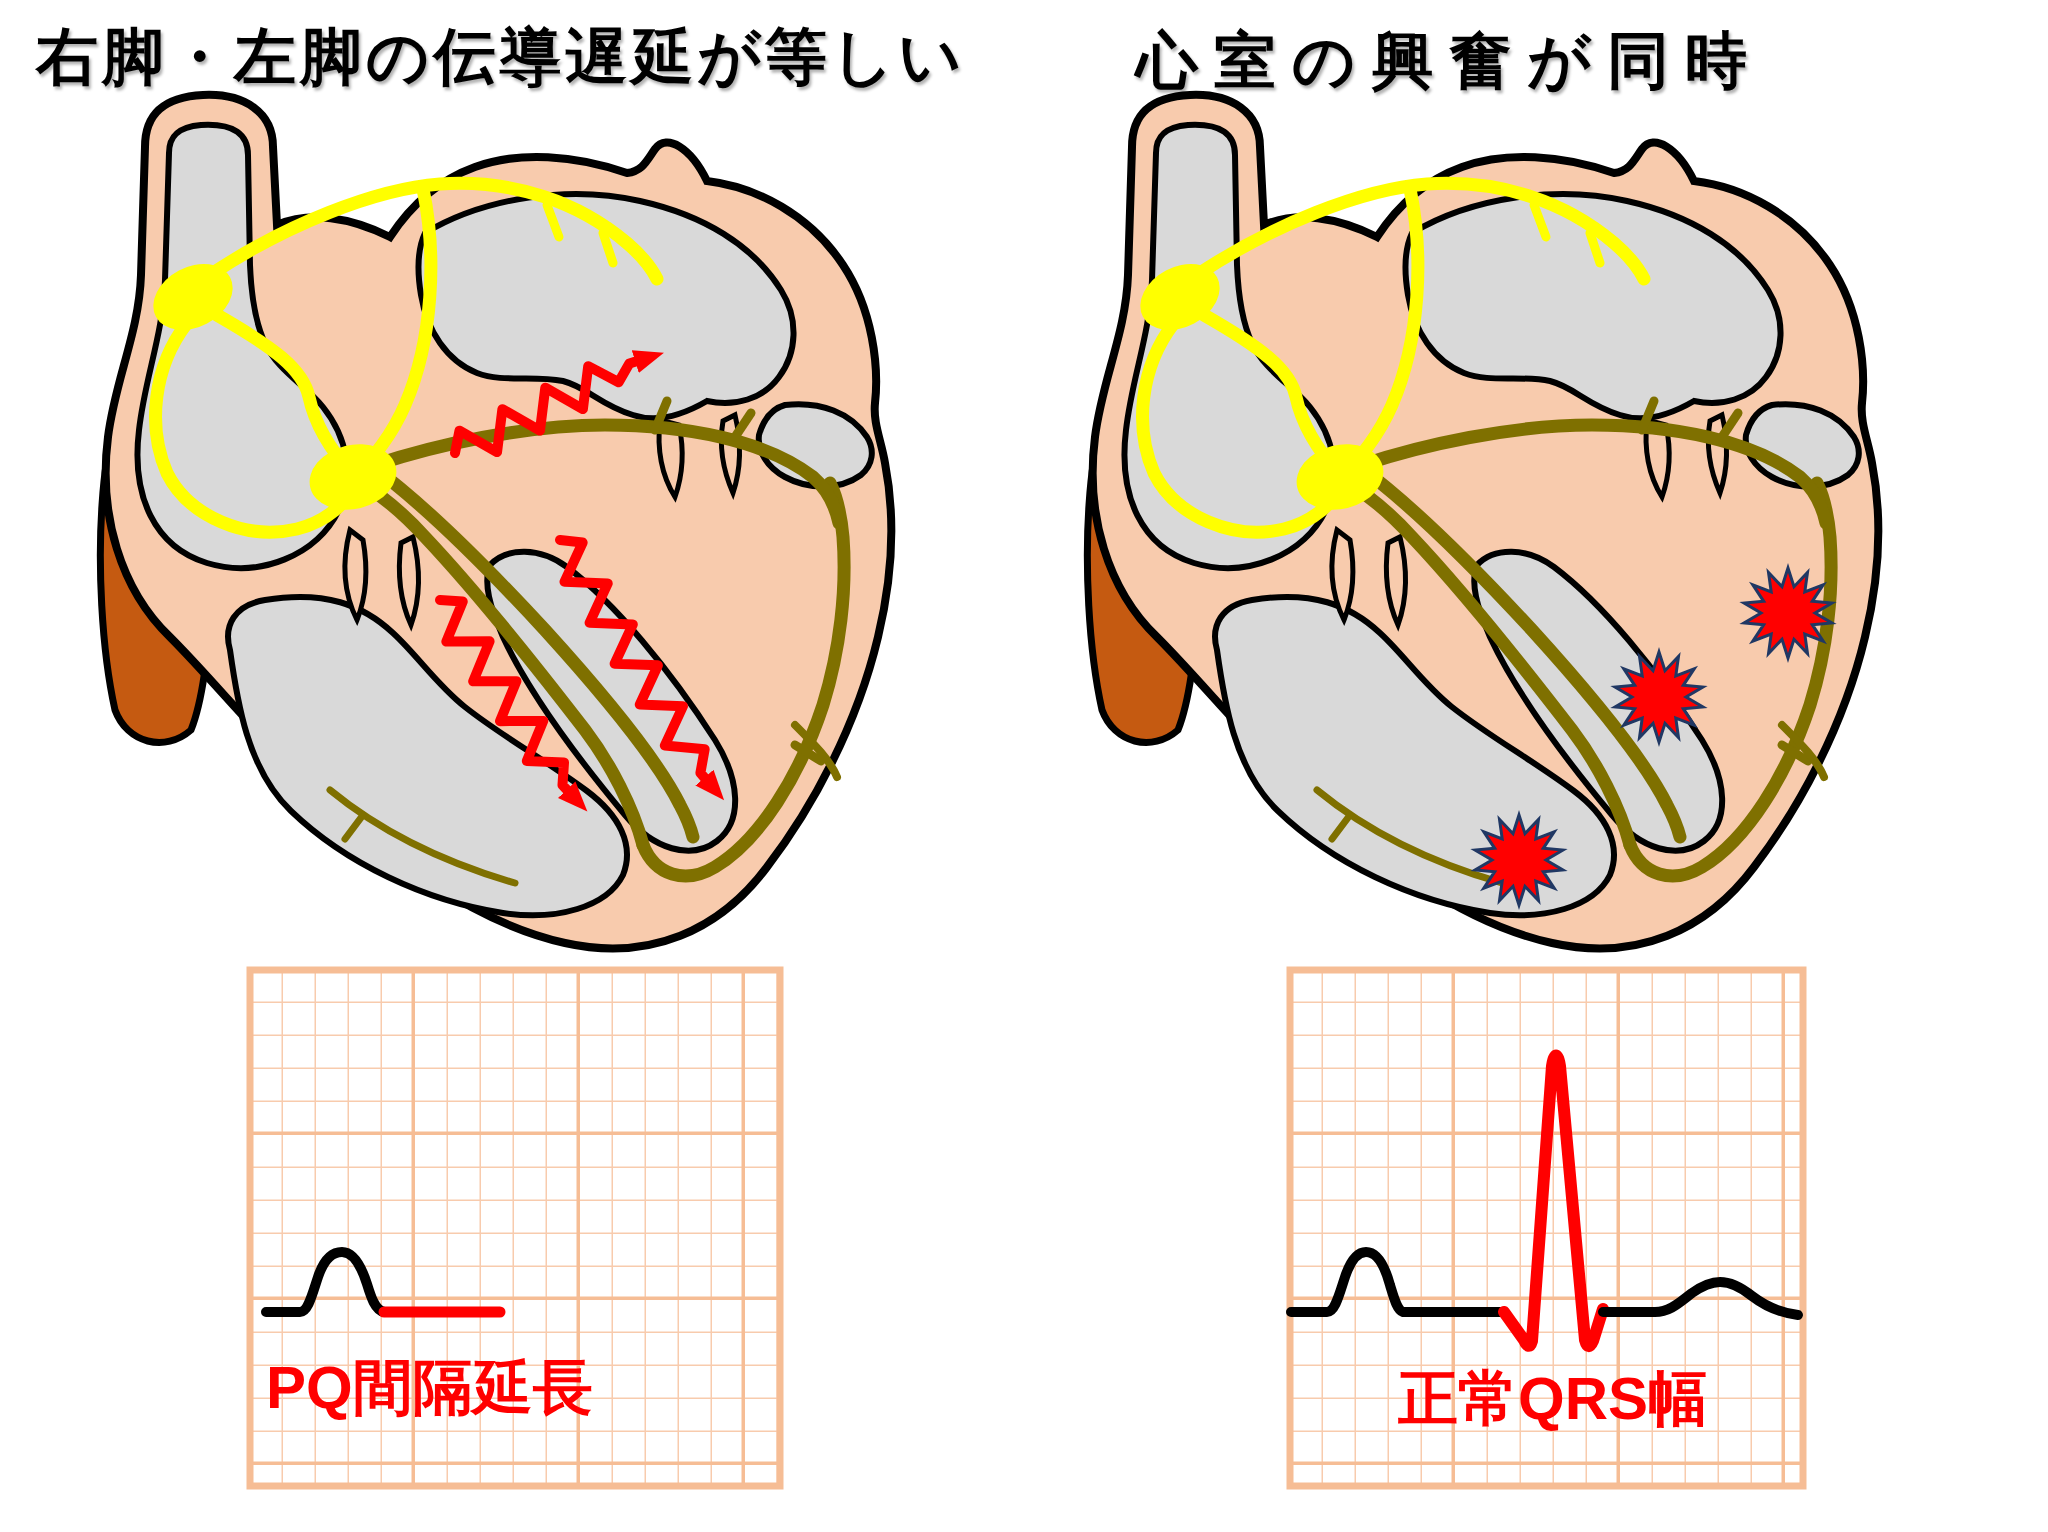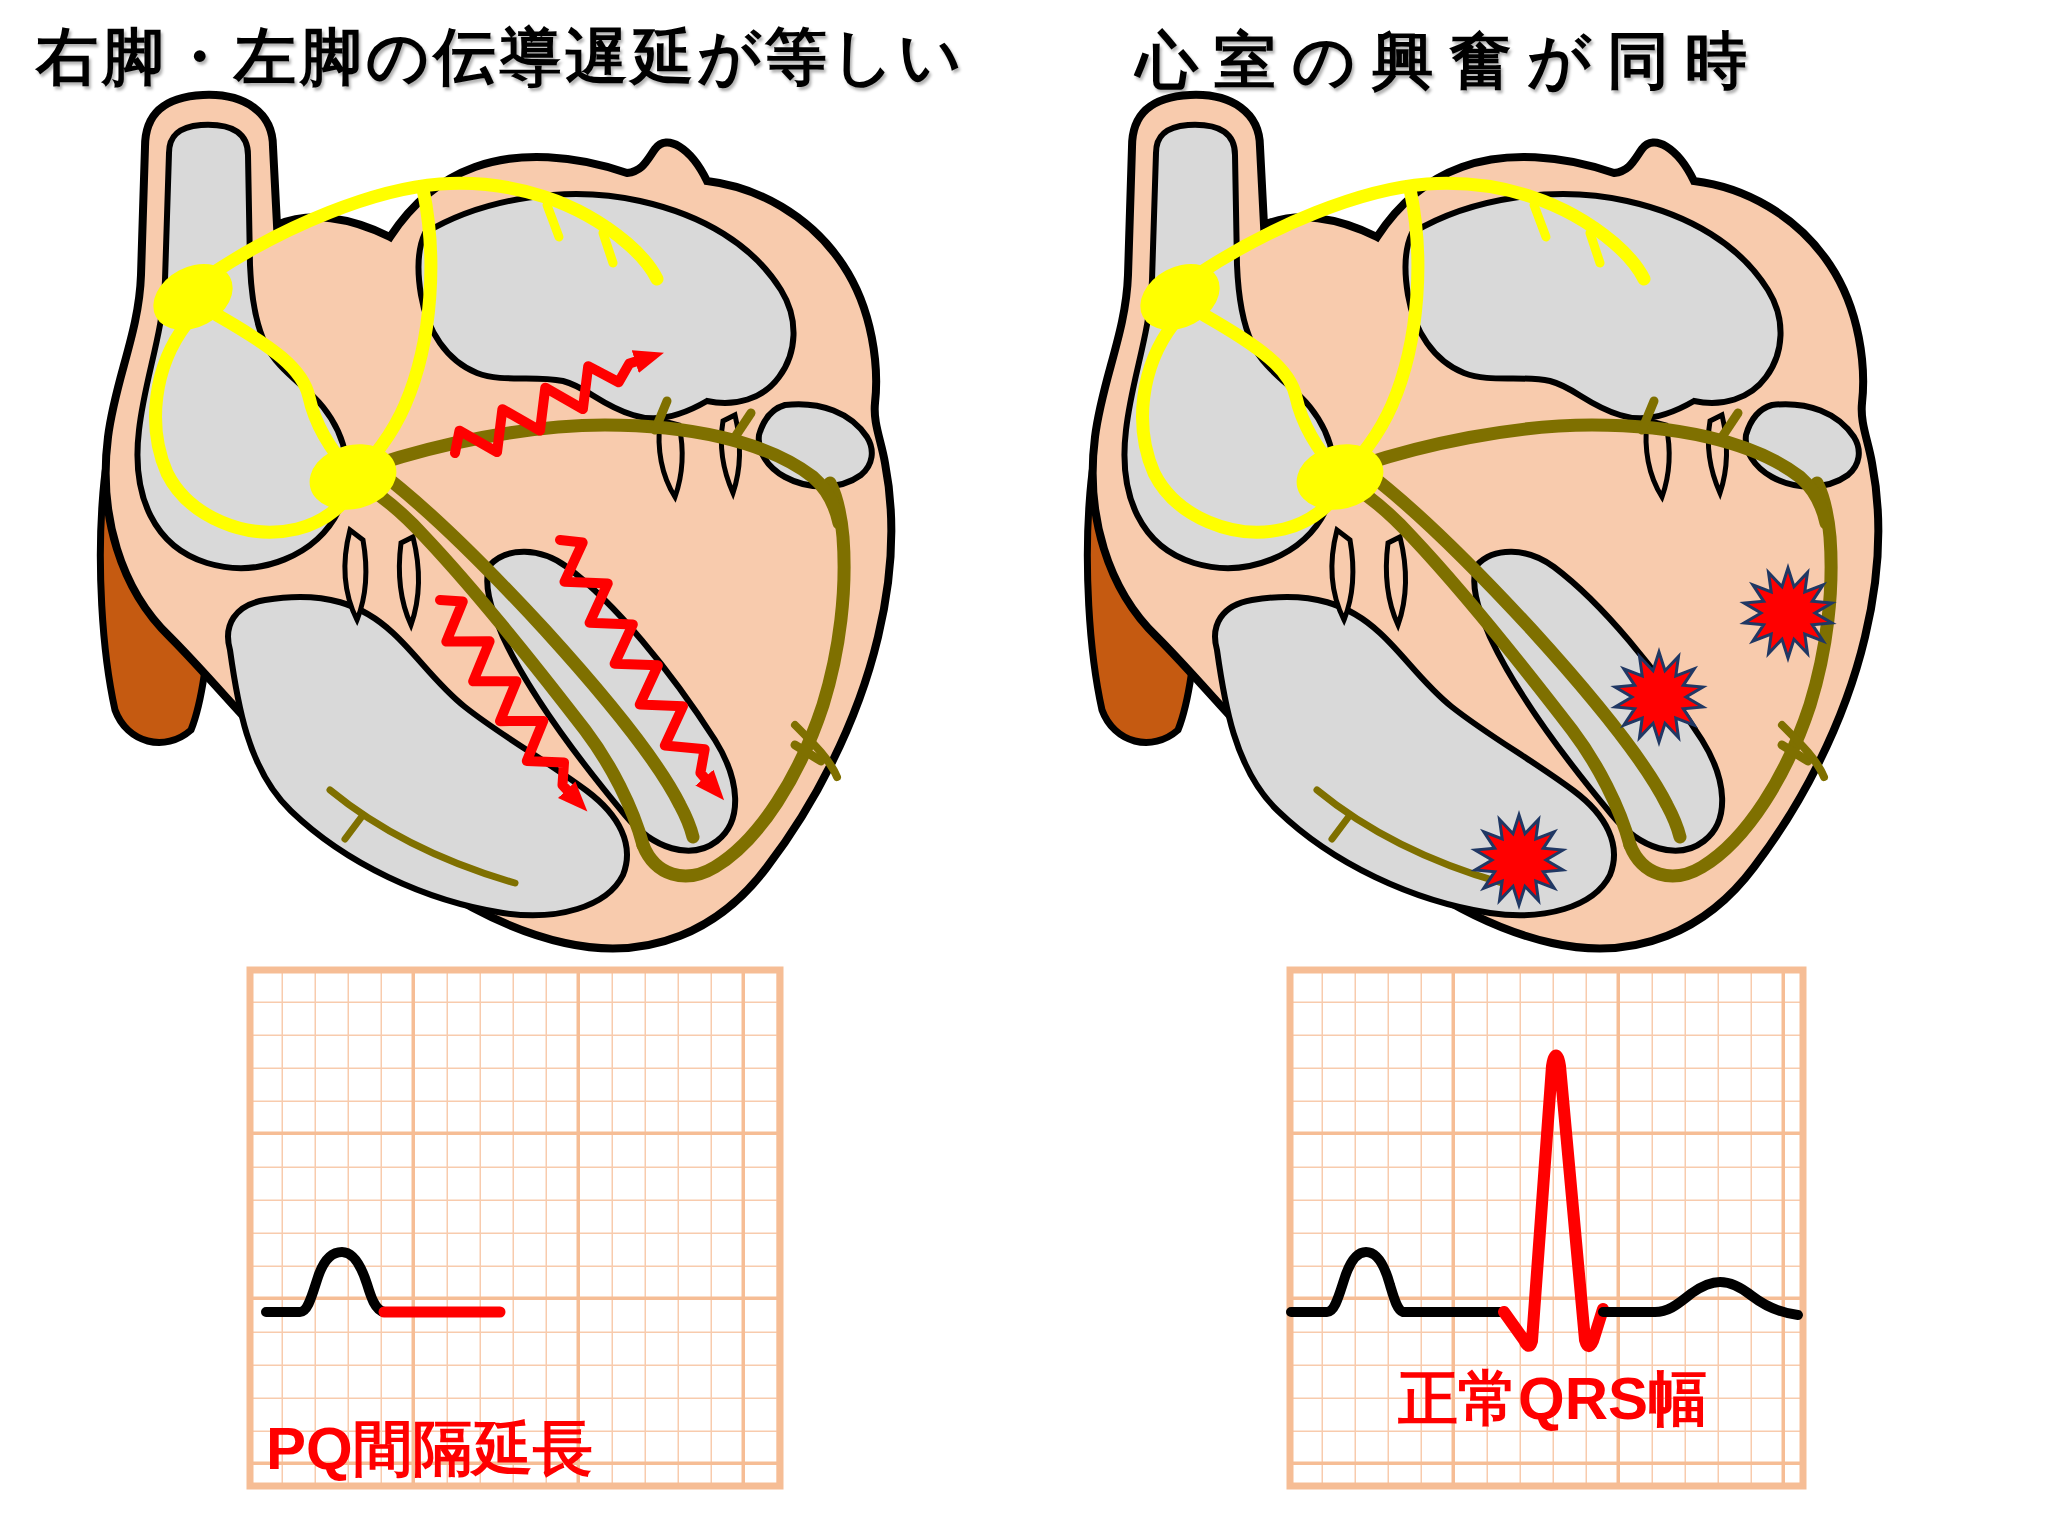--- a/index.html
+++ b/index.html
@@ -5,21 +5,21 @@
   html,body{margin:0;padding:0;background:#fff;}
   .canvas{position:relative;width:2048px;height:1532px;background:#fff;overflow:hidden;
           font-family:"Liberation Sans","DejaVu Sans",sans-serif;}
   svg{position:absolute;left:0;top:0;}
   .title{position:absolute;font-weight:bold;color:#000;font-size:62px;line-height:1.05;
          white-space:nowrap;text-shadow:2px 3px 3px rgba(0,0,0,0.30);}
   .title-left{left:36px;top:24px;letter-spacing:4px;}
   .title-right{left:1136px;top:28px;letter-spacing:16px;}
   .caption{position:absolute;font-weight:bold;color:#FF0000;font-size:60px;line-height:1;
            white-space:nowrap;}
-  .caption-left{left:266px;top:1419px;}
+  .caption-left{left:266px;top:1358px;}
   .caption-right{left:1390px;top:1369px;margin-left:8px;}
 </style>
 </head>
 <body>
 
 <div class="canvas">
 
 <svg width="2048" height="1532" viewBox="0 0 2048 1532">
   <defs>
 

